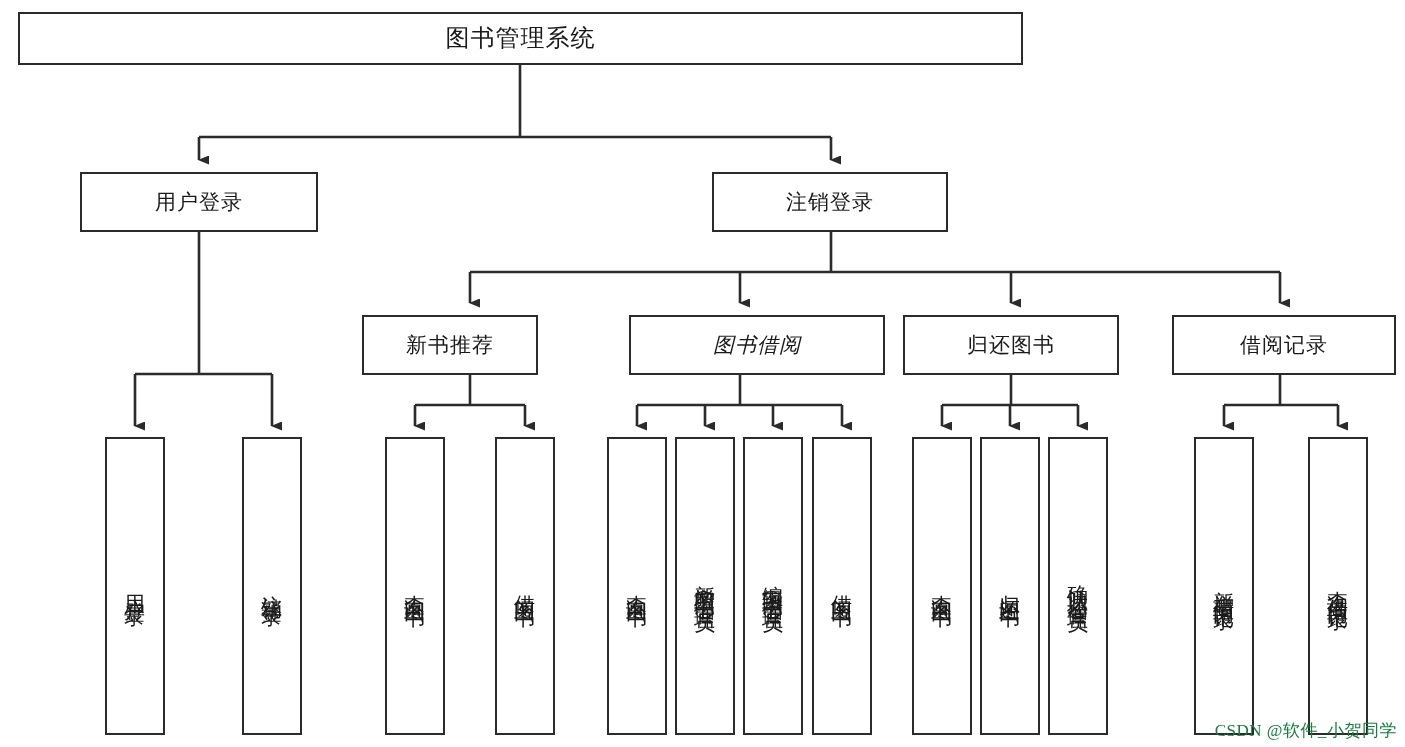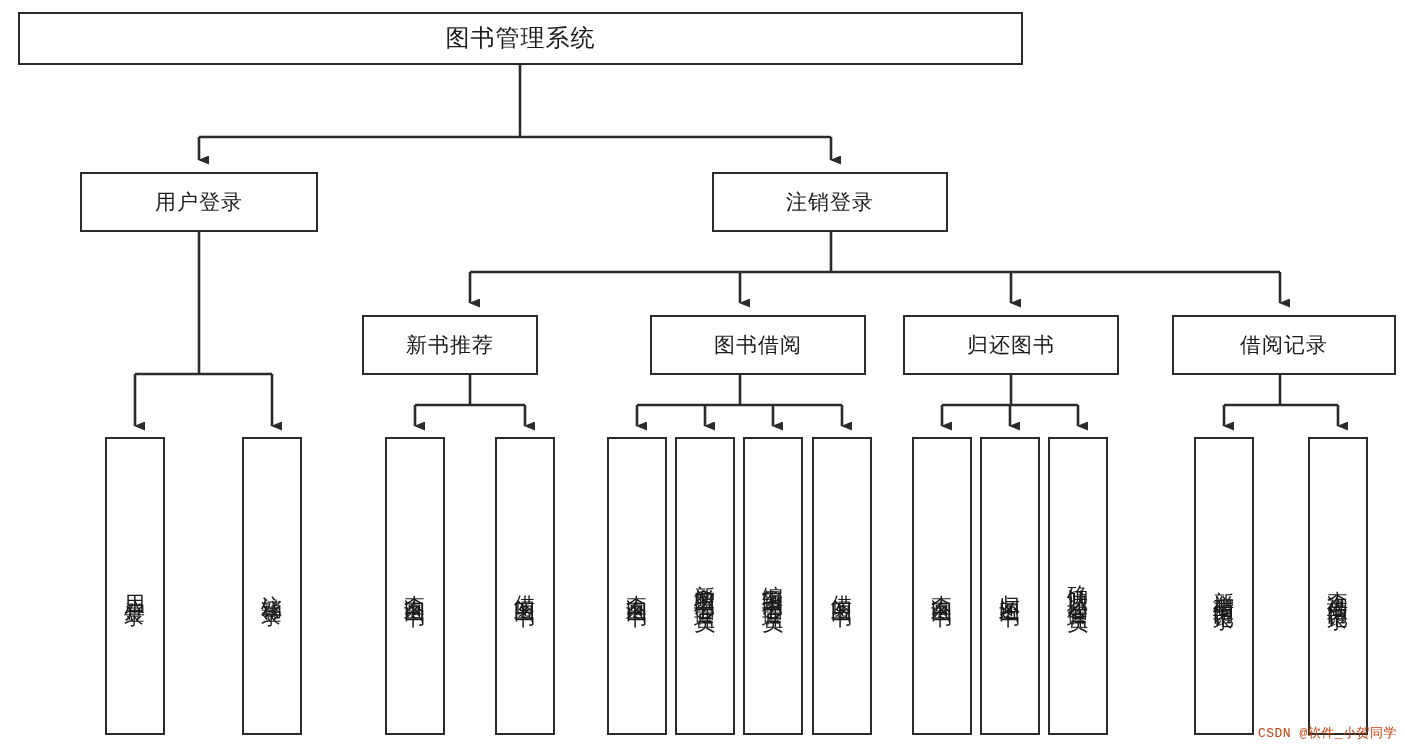--- a/index.html
+++ b/index.html
@@ -62,26 +62,26 @@
     font-size: 21px;
     letter-spacing: 4px;
     line-height: 1;
     white-space: nowrap;
     max-height: 100%;
   }
   #watermark {
     position: absolute;
     right: 8px;
     bottom: 5px;
-    font-size: 13px;
-    color: #c2410c;
+    font-size: 17px;
+    color: #15803d;
     letter-spacing: 0.5px;
     z-index: 5;
     white-space: nowrap;
-    font-family: Liberation Mono, monospace;
+    font-family: Liberation Serif, serif;
   }
 </style>
 </head>
 <body>
 
 <div id="diagram-root">
 
   <svg id="edge-layer" viewBox="0 0 1405 747" width="1405" height="747" xmlns="http://www.w3.org/2000/svg">
     <defs>
       <marker id="arrowhead" markerWidth="9" markerHeight="11" refX="4.5" refY="10" orient="auto" markerUnits="userSpaceOnUse">
@@ -139,21 +139,21 @@
   <div class="node horiz" style="left:80px; top:172px; width:238px; height:60px;">
     <span class="node-label">用户登录</span>
   </div>
   <div class="node horiz" style="left:712px; top:172px; width:236px; height:60px;">
     <span class="node-label">注销登录</span>
   </div>
 
   <div class="node horiz" style="left:362px; top:315px; width:176px; height:60px;">
     <span class="node-label">新书推荐</span>
   </div>
-  <div class="node horiz" style="left:650px; top:315px; width:216px; height:60px;">
+  <div class="node horiz" style="left:629px; top:315px; width:256px; height:60px;font-style:italic;">
     <span class="node-label">图书借阅</span>
   </div>
   <div class="node horiz" style="left:903px; top:315px; width:216px; height:60px;">
     <span class="node-label">归还图书</span>
   </div>
   <div class="node horiz" style="left:1172px; top:315px; width:224px; height:60px;">
     <span class="node-label">借阅记录</span>
   </div>
 
   <div class="node vert" style="left:105px; top:437px; width:60px; height:298px;">

